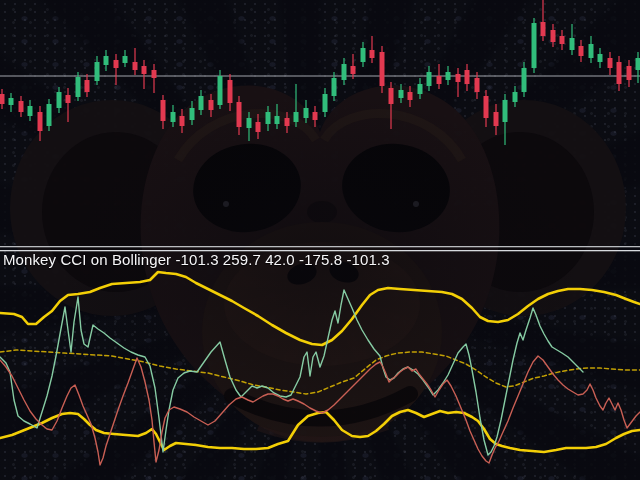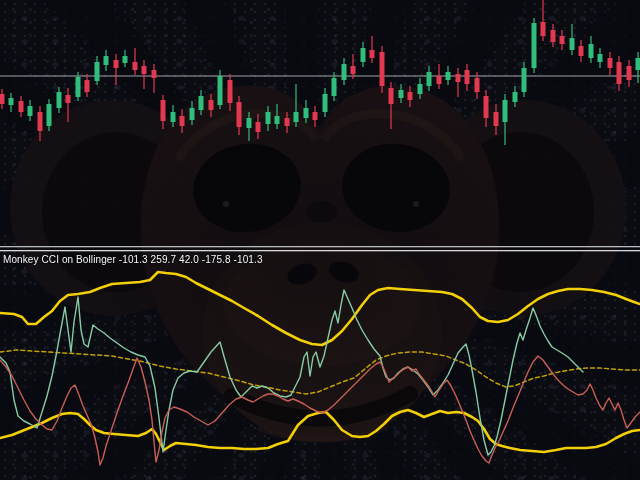--- a/index.html
+++ b/index.html
@@ -26,21 +26,21 @@
   }
   .bg-dim{background:rgba(10,11,17,0.30);}
   .bg-vignette{
     background:radial-gradient(ellipse 58% 52% at 50% 56%,
       rgba(9,8,13,0.55), rgba(9,8,13,0.0) 72%);
   }
   svg.monkey{position:absolute;inset:0;opacity:0.96;}
   svg.chart{position:absolute;inset:0;}
   .ind-label{
     position:absolute;left:3px;top:254px;
-    font-size:10px;line-height:11px;color:#f6f6f8;
+    font-size:15px;line-height:11px;color:#f6f6f8;
     letter-spacing:0.1px;white-space:nowrap;
     text-shadow:0 1px 1px rgba(0,0,0,0.8);
   }
 </style>
 </head>
 <body>
 
 <div class="win">
 
   <div class="layer bg-speckle"></div>

